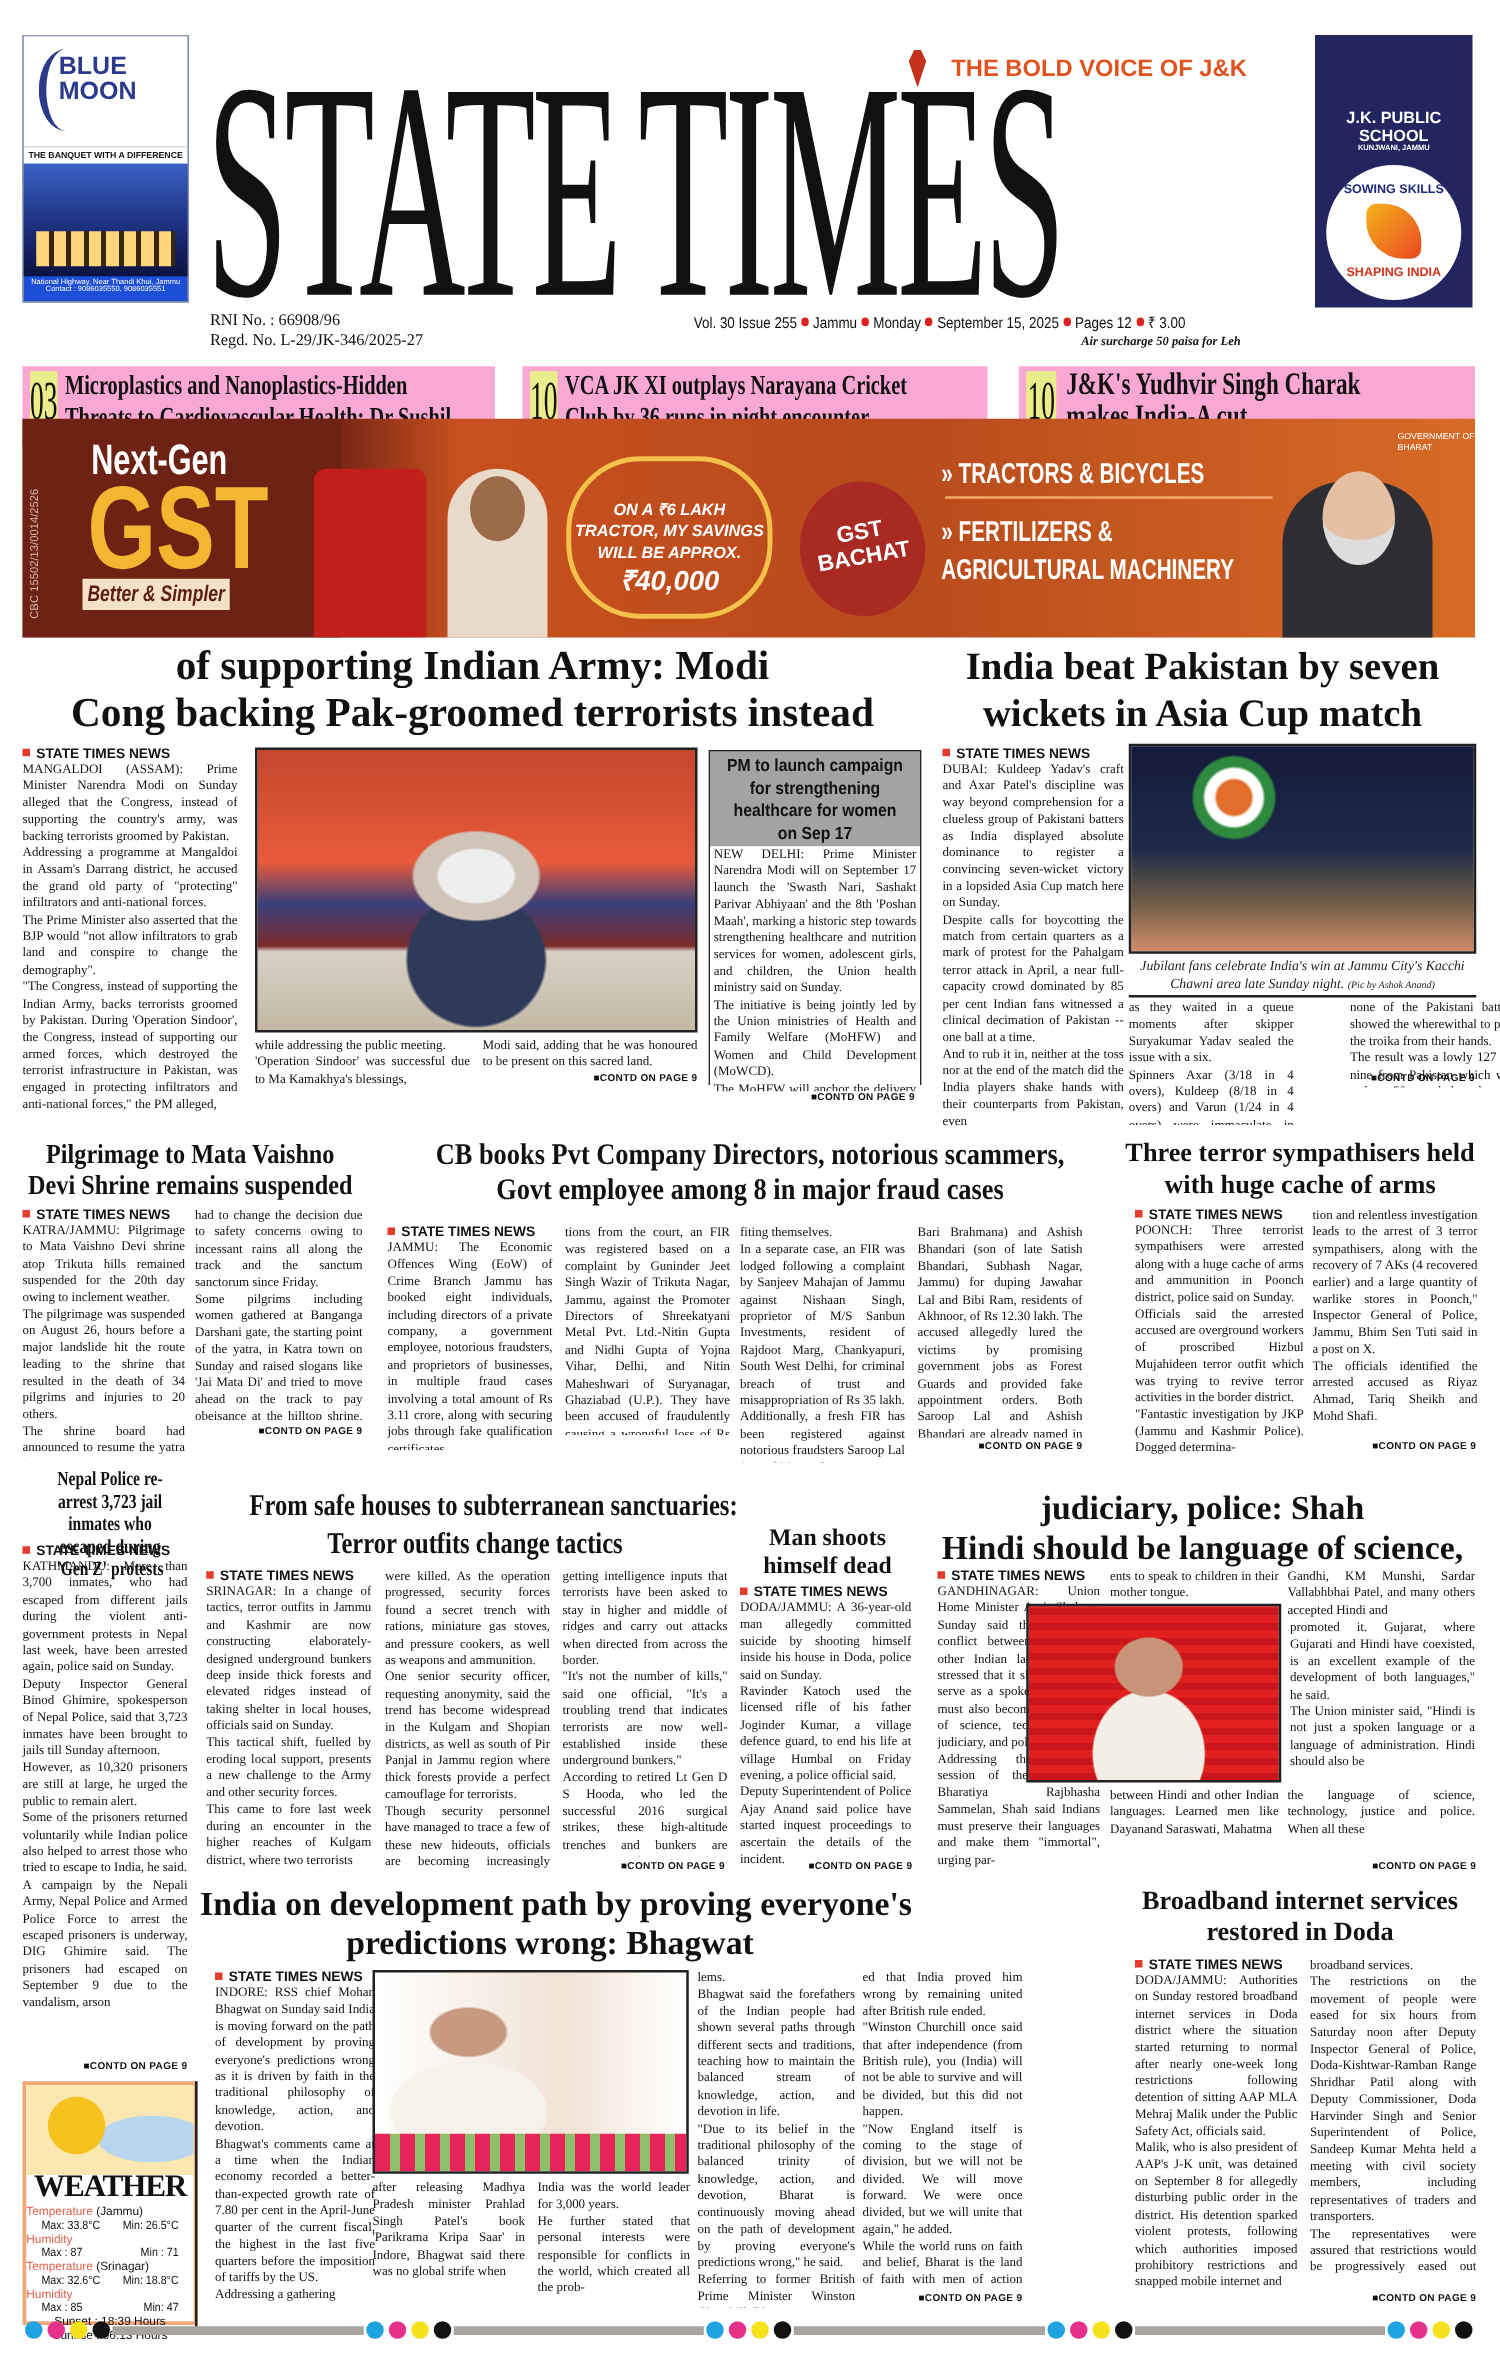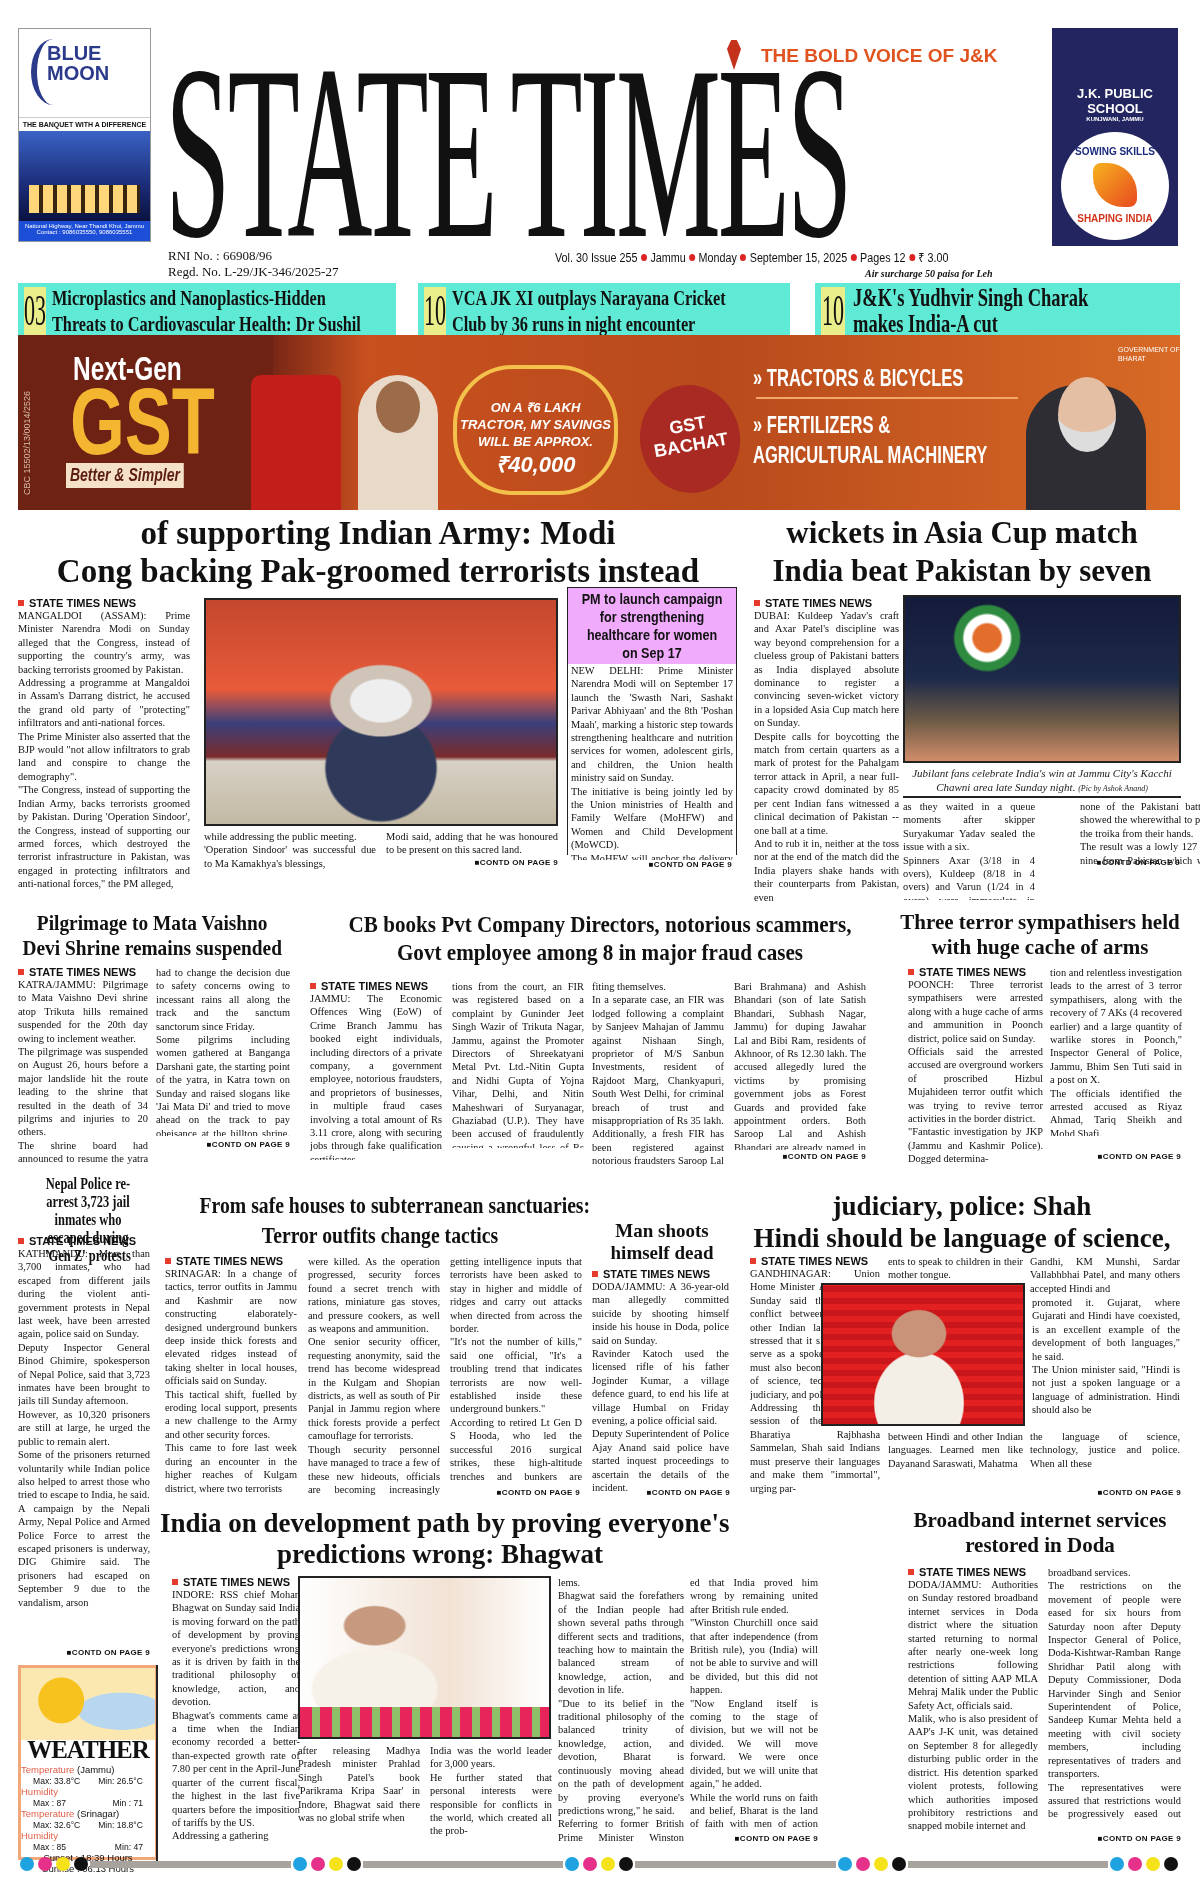--- a/index.html
+++ b/index.html
@@ -23,21 +23,21 @@
 .vol{left:555px;top:249px;font:12.5px "Liberation Sans",sans-serif;transform:scaleX(.86);transform-origin:left top;white-space:nowrap}
 .vol .dot{display:inline-block;width:7px;height:7px;border-radius:50%;background:#d22;margin:0 4px 1px}
 .air{left:865px;top:268px;font:italic bold 10px "Liberation Serif",serif}
 .ad-right{left:1052px;top:28px;width:126px;height:218px;background:#232560;text-align:center;color:#fff}
 .ad-right .school{font:bold 13px "Liberation Sans",sans-serif;margin-top:58px}
 .ad-right .loc{font:bold 6px "Liberation Sans",sans-serif}
 .ad-right .circle{width:108px;height:108px;border-radius:50%;background:#fff;margin:10px auto 0;position:relative;color:#1b2a7a;font:bold 10px "Liberation Sans",sans-serif;padding-top:14px}
 .ad-right .hand{width:44px;height:44px;background:linear-gradient(135deg,#f7b21f,#e8491f);border-radius:8px 30px 8px 30px;margin:6px auto}
 .ad-right .bot{color:#d4331b}
 
-.teaser{top:283px;height:56px;background:#5eead4;display:flex;align-items:center}
+.teaser{top:293px;height:56px;background:#f9a8d4;display:flex;align-items:center}
 .teaser .num{width:24px;height:48px;background:#e9ee8a;margin:0 6px 0 6px;font:44px/48px "Liberation Serif",serif;transform:scaleX(.5);transform-origin:left center;display:flex;align-items:center;justify-content:center;width:48px}
 .teaser .txt{font:bold 22px/26px "Liberation Serif",serif;transform:scaleX(.74);transform-origin:left center;white-space:nowrap;margin-left:-22px}
 .webbar{left:18px;top:345px;width:1162px;height:18px}
 .webbar .line{position:absolute;top:7px;height:6px;background:linear-gradient(#f26a4f,#d92414);}
 .webbar .txt{position:absolute;left:440px;width:340px;text-align:center;font:bold 11px "Liberation Sans",sans-serif;transform:scaleX(.85);transform-origin:center}
 
 .gst{left:18px;top:334px;width:1162px;height:177px;background:linear-gradient(90deg,#7a2716 0,#7a2716 22%,#c8501f 30%,#b84a1c 60%,#d86a26 100%);overflow:hidden}
 .gst .left{position:absolute;left:0;top:0;width:255px;height:100%;background:#6e2214}
 .gst .cbc{position:absolute;left:4px;top:160px;transform:rotate(-90deg);transform-origin:left top;color:#d8bba8;font:9px "Liberation Sans",sans-serif;white-space:nowrap}
 .gst .ng{position:absolute;left:55px;top:14px;color:#fff;font:bold 34px "Liberation Sans",sans-serif;transform:scaleX(.72);transform-origin:left top}
@@ -184,31 +184,31 @@
 Addressing a programme at Mangaldoi in Assam's Darrang district, he accused the grand old party of "protecting" infiltrators and anti-national forces.
 The Prime Minister also asserted that the BJP would "not allow infiltrators to grab land and conspire to change the demography".
 "The Congress, instead of supporting the Indian Army, backs terrorists groomed by Pakistan. During 'Operation Sindoor', the Congress, instead of supporting our armed forces, which destroyed the terrorist infrastructure in Pakistan, was engaged in protecting infiltrators and anti-national forces," the PM alleged,</div>
 </div>
 <div class="abs photo ph-modi" style="left:204px;top:598px;width:354px;height:228px"></div>
 <div class="abs col" style="left:204px;top:830px;width:172px;height:40px;white-space:pre-line">while addressing the public meeting.
 'Operation Sindoor' was successful due to Ma Kamakhya's blessings,</div>
 <div class="abs col" style="left:386px;top:830px;width:172px;height:40px">Modi said, adding that he was honoured to be present on this sacred land.</div>
 <div class="abs contd" style="left:470px;top:858px;width:88px">CONTD ON PAGE 9</div>
 
-<div class="abs side-box" style="left:567px;top:587px;width:170px;height:268px;background:#f0abfc">
+<div class="abs side-box" style="left:567px;top:600px;width:170px;height:268px;background:#a3a3a3">
   <div class="sans" style="font:bold 14px/18px 'Liberation Sans',sans-serif;text-align:center;padding:2px 3px;transform:scaleX(.9)">PM to launch campaign for strengthening healthcare for women on Sep 17</div>
   <div class="col" style="padding:0 3px;height:196px;white-space:pre-line;background:#fff">NEW DELHI: Prime Minister Narendra Modi will on September 17 launch the 'Swasth Nari, Sashakt Parivar Abhiyaan' and the 8th 'Poshan Maah', marking a historic step towards strengthening healthcare and nutrition services for women, adolescent girls, and children, the Union health ministry said on Sunday.
 The initiative is being jointly led by the Union ministries of Health and Family Welfare (MoHFW) and Women and Child Development (MoWCD).
 The MoHFW will anchor the delivery of preventive, promotive and curative health services through health camps and facilities nationwide, while the</div>
   <div class="contd" style="padding-right:4px">CONTD ON PAGE 9</div>
 </div>
 
 <div class="abs hd" style="left:742px;top:514px;width:440px;font-size:31px;line-height:38px">
-  <div>wickets in Asia Cup match</div>
-    <div>India beat Pakistan by seven</div>
+  <div>India beat Pakistan by seven</div>
+    <div>wickets in Asia Cup match</div>
 </div>
 <div class="abs" style="left:754px;top:597px;width:145px">
   <span class="byline">STATE TIMES NEWS</span>
   <div class="col" style="height:300px;white-space:pre-line">DUBAI: Kuldeep Yadav's craft and Axar Patel's discipline was way beyond comprehension for a clueless group of Pakistani batters as India displayed absolute dominance to register a convincing seven-wicket victory in a lopsided Asia Cup match here on Sunday.
 Despite calls for boycotting the match from certain quarters as a mark of protest for the Pahalgam terror attack in April, a near full-capacity crowd dominated by 85 per cent Indian fans witnessed a clinical decimation of Pakistan -- one ball at a time.
 And to rub it in, neither at the toss nor at the end of the match did the India players shake hands with their counterparts from Pakistan, even</div>
 </div>
 <div class="abs photo ph-fans" style="left:903px;top:595px;width:278px;height:168px"></div>
 <div class="abs caption" style="left:903px;top:766px;width:278px"><span>Jubilant fans celebrate India's win at Jammu City's Kacchi Chawni area late Sunday night.</span> <span style="font-size:8px">(Pic by Ashok Anand)</span></div>
 <div class="abs rule" style="left:903px;top:796px;width:278px;height:2px"></div>

